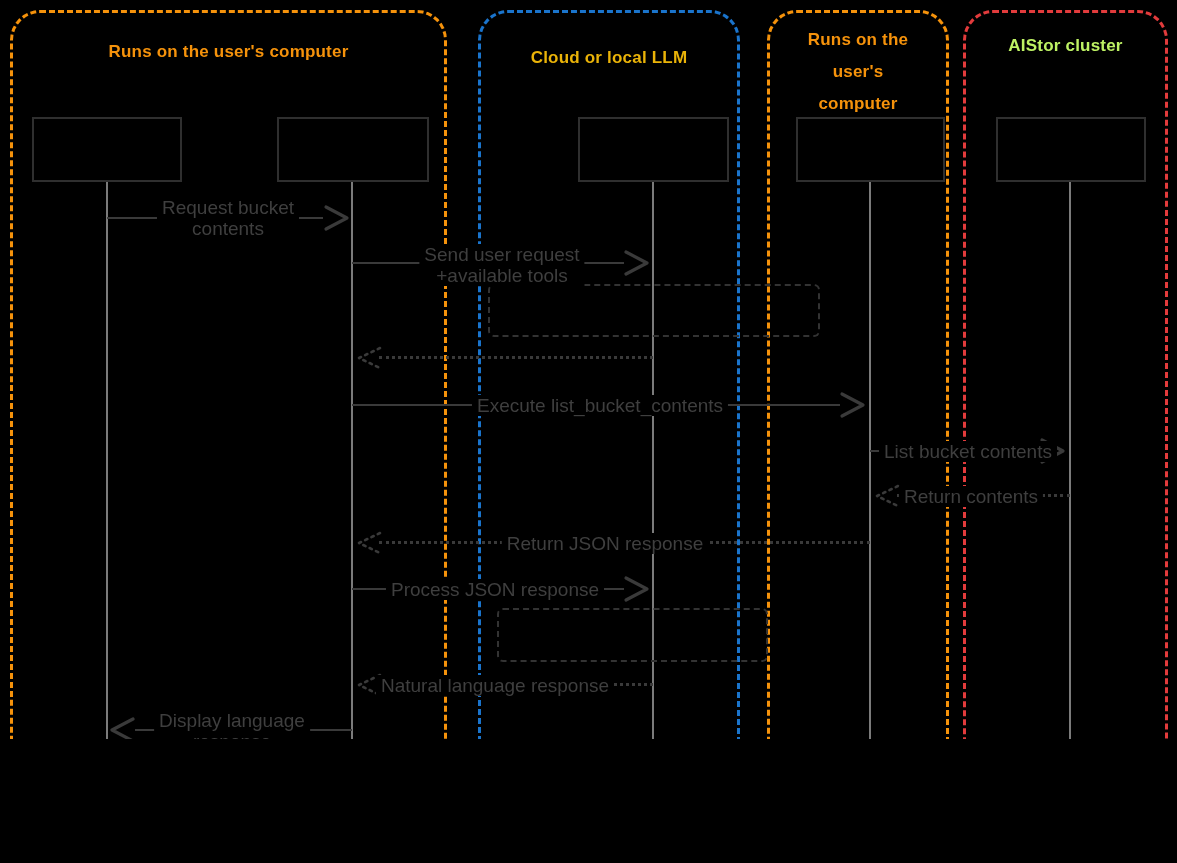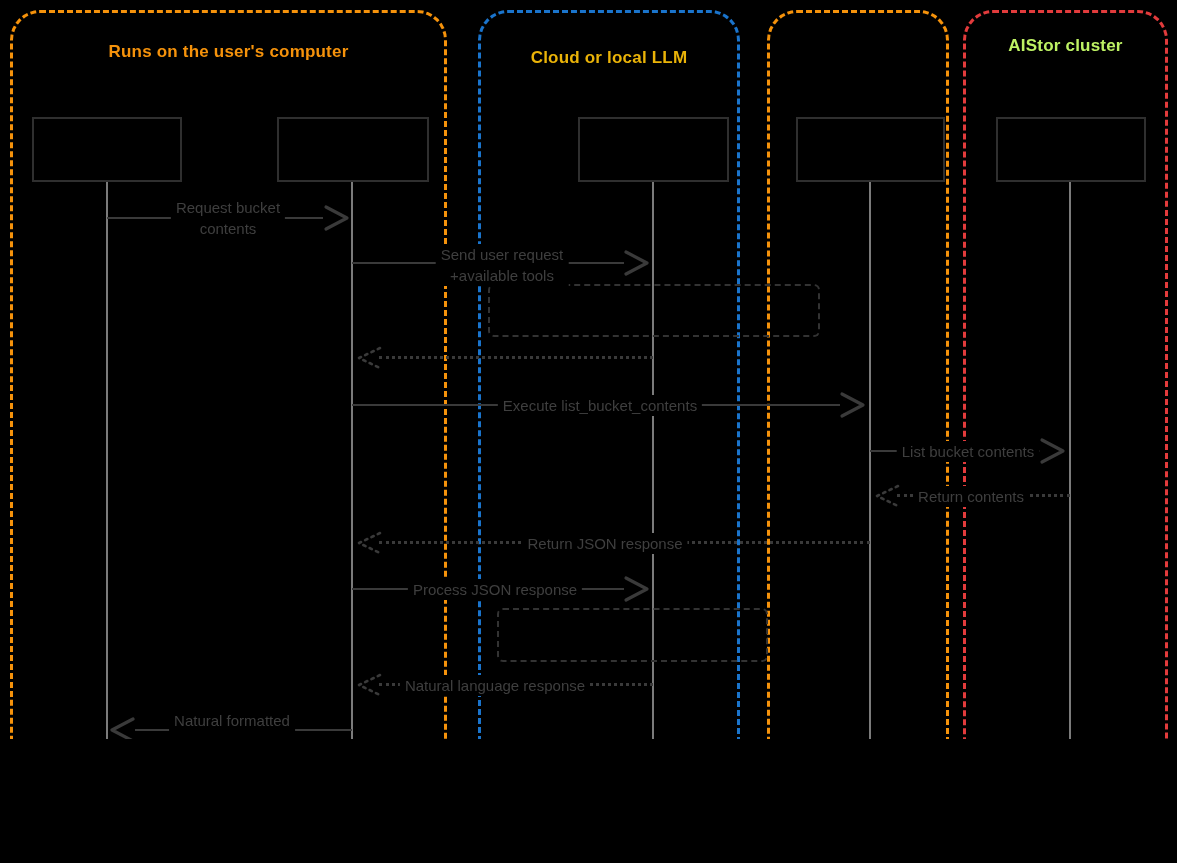--- a/index.html
+++ b/index.html
@@ -9,41 +9,46 @@
   }
   .group{position:absolute;border:3px dashed;border-radius:30px;box-sizing:border-box;background:transparent;}
   .group-title{position:absolute;font-weight:bold;font-size:17px;text-align:center;letter-spacing:.2px;}
   .group-title span{display:block;line-height:32px;}
   .actor{position:absolute;height:65px;background:#000;border:2px solid #2f2f2f;box-sizing:border-box;}
   .lifeline{position:absolute;width:2px;background:#7b7b7b;top:182px;height:577px;}
   .mline{position:absolute;height:0;border-top:2px solid #3a3a3a;}
   .mdotted{position:absolute;height:0;border-top:3px dotted #3a3a3a;}
   .mlabel{
     position:absolute;transform:translateX(-50%);background:#000;color:#3f3f3f;
-    font-size:15px;line-height:21px;text-align:center;white-space:nowrap;padding:0 5px;
+    font-size:19px;line-height:21px;text-align:center;white-space:nowrap;padding:0 5px;
   }
   .mlabel span{display:block;}
   .selfbox{position:absolute;border:2.5px dashed #333;border-radius:6px;box-sizing:border-box;background:transparent;}
   .arrowhead{position:absolute;}
 </style>
 </head>
 <body>
 
 <div class="stage">
 
   <div class="group" style="left:10px;top:10px;width:437px;height:838px;border-color:#f5920b;"></div>
   <div class="group" style="left:478px;top:10px;width:262px;height:838px;border-color:#1a74cc;"></div>
   <div class="group" style="left:767px;top:10px;width:182px;height:838px;border-color:#f5920b;"></div>
   <div class="group" style="left:963px;top:10px;width:205px;height:838px;border-color:#e23b3c;"></div>
 
   <div class="group-title" style="left:10px;top:36px;width:437px;color:#f5920b;">
     <span>Runs on the user's computer</span>
   </div>
   <div class="group-title" style="left:478px;top:42px;width:262px;color:#eab308;">
     <span>Cloud or local LLM</span>
+  </div>
+  <div class="group-title" style="left:767px;top:24px;width:182px;color:#f5920b;">
+    <span>Runs on the</span>
+    <span>user's</span>
+    <span>computer</span>
   </div>
   <div class="group-title" style="left:963px;top:30px;width:205px;color:#bef264;">
     <span>AIStor cluster</span>
   </div>
 
   <div class="lifeline" style="left:106px;"></div>
   <div class="lifeline" style="left:351px;"></div>
   <div class="lifeline" style="left:652px;"></div>
   <div class="lifeline" style="left:869px;"></div>
   <div class="lifeline" style="left:1069px;"></div>
@@ -131,17 +136,17 @@
   </svg>
   <div class="mlabel" style="left:495px;top:675px;">
     <span>Natural language response</span>
   </div>
 
   <div class="mline" style="left:135px;top:729px;width:217px;"></div>
   <svg class="arrowhead" style="left:108px;top:716px;" width="30" height="28">
     <polyline points="25,3 4,14 25,25" fill="none" stroke="#3a3a3a" stroke-width="3.2" stroke-linecap="round" stroke-linejoin="round"></polyline>
   </svg>
   <div class="mlabel" style="left:232px;top:710px;">
-    <span>Natural formatted</span>
+    <span>Display language</span>
     <span>response</span>
   </div>
 
 </div>
 
 </body></html>

